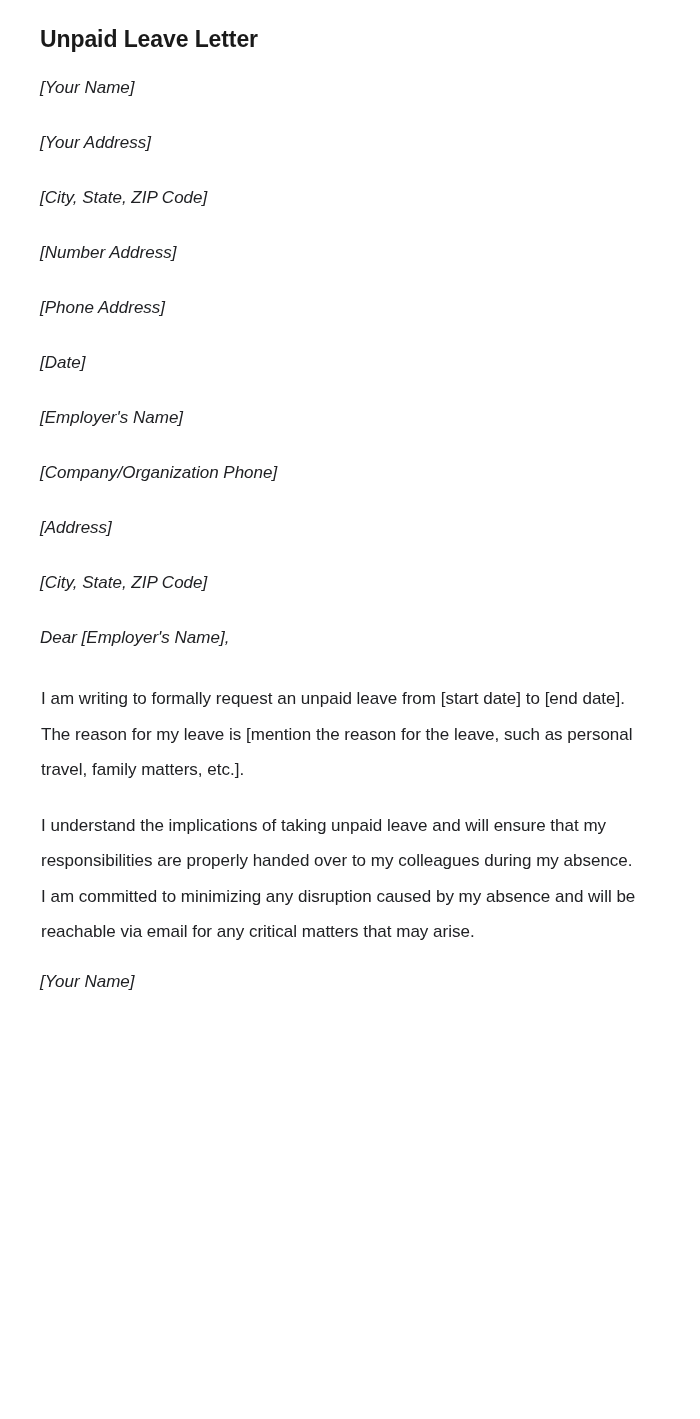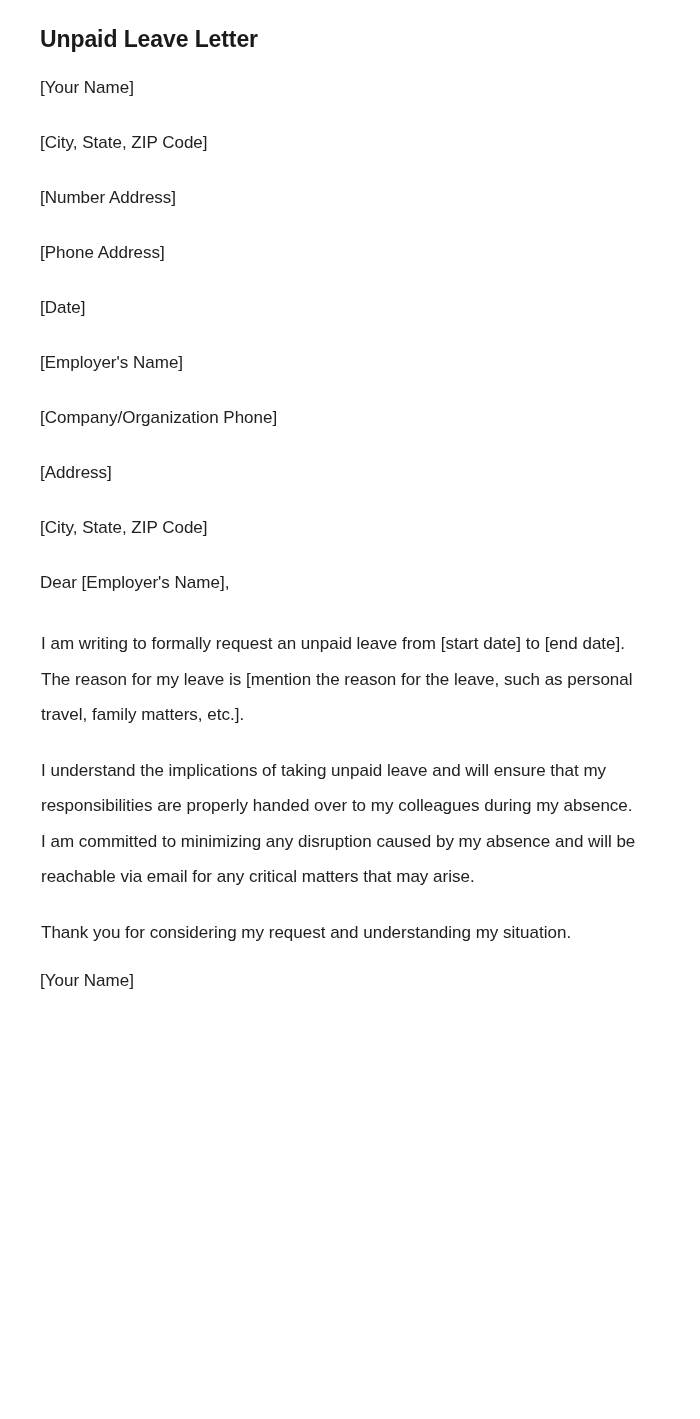--- a/index.html
+++ b/index.html
@@ -27,20 +27,21 @@
     color: #1a1a1a;
     margin: 0 0 22px 0;
     letter-spacing: -0.1px;
   }
   .line {
     font-size: 17px;
     line-height: 24px;
     color: #202124;
     margin: 0 0 31px 0;
     width: 600px;
+    font-style: italic;
   }
   .para {
     font-size: 17px;
     line-height: 35.5px;
     color: #202124;
     margin: 0 0 20px 1px;
     width: 600px;
     text-align: left;
   }
   .para.tight {
@@ -52,34 +53,34 @@
 </style>
 </head>
 <body>
 
 <div class="page">
 
   <h1 class="doc-title">Unpaid Leave Letter</h1>
 
   <div class="sender-block">
     <p class="line block">[Your Name]</p>
+    <p class="line block">[Your Address]</p>
     <p class="line block">[City, State, ZIP Code]</p>
     <p class="line block">[Number Address]</p>
     <p class="line block">[Phone Address]</p>
     <p class="line block">[Date]</p>
   </div>
 
   <div class="recipient-block">
     <p class="line block">[Employer's Name]</p>
     <p class="line block">[Company/Organization Phone]</p>
     <p class="line block">[Address]</p>
     <p class="line block">[City, State, ZIP Code]</p>
   </div>
 
   <p class="line block">Dear [Employer's Name],</p>
 
   <p class="para">I am writing to formally request an unpaid leave from [start date] to [end date]. The reason for my leave is [mention the reason for the leave, such as personal travel, family matters, etc.].</p>
   <p class="para">I understand the implications of taking unpaid leave and will ensure that my responsibilities are properly handed over to my colleagues during my absence. I am committed to minimizing any disruption caused by my absence and will be reachable via email for any critical matters that may arise.</p>
-  <p class="para tight">Thank you for considering my request and understanding my situation.</p>
 
   <p class="line block">[Your Name]</p>
 
 </div>
 
 </body></html>

